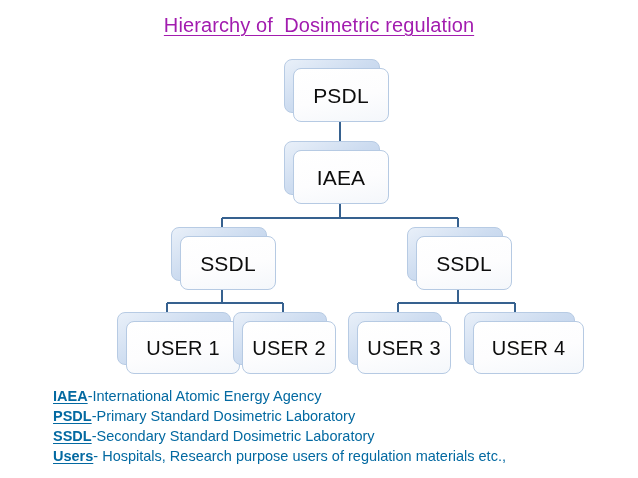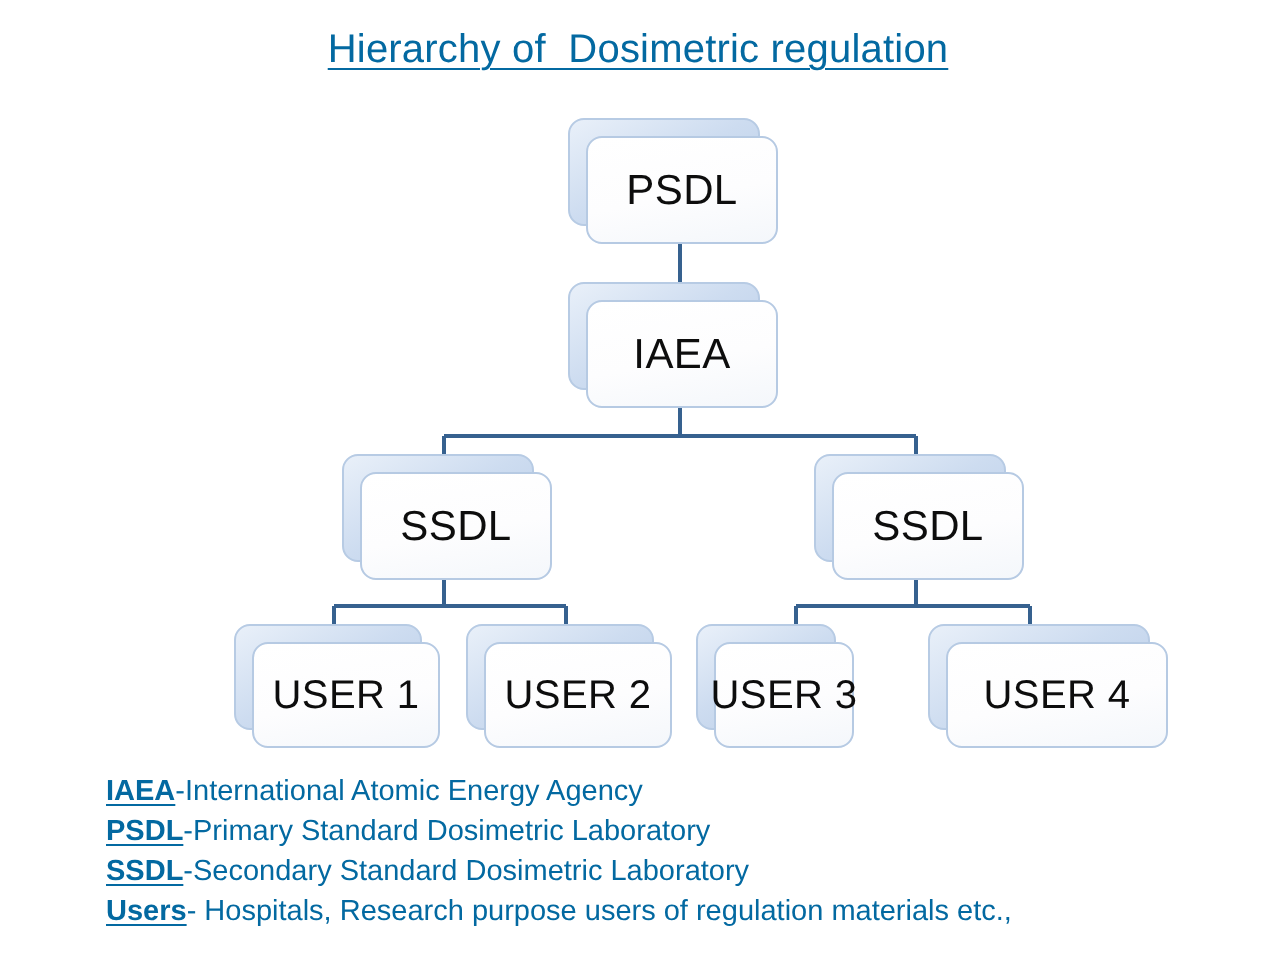--- a/index.html
+++ b/index.html
@@ -19,21 +19,21 @@
   
   #chart-title {
     position: absolute;
     left: 0;
     top: 12px;
     width: 638px;
     text-align: center;
     font-size: 20px;
     line-height: 26px;
     letter-spacing: 0.1px;
-    color: #0369a1;
+    color: #a21caf;
     white-space: pre;
   }
   #chart-title .title-underline {
     text-decoration: underline;
     text-underline-offset: 3px;
     text-decoration-thickness: 1.3px;
   }
 
   
   #diagram {
@@ -159,35 +159,35 @@
     </div>
   </div>
 
   <div class="node level-ssdl" style="left:407px; top:227px; width:105px; height:63px;">
     <div class="card-back"></div>
     <div class="card-front">
       <span class="node-label">SSDL</span>
     </div>
   </div>
 
-  <div class="node level-user" style="left:117px; top:312px; width:103px; height:62px;">
+  <div class="node level-user" style="left:117px; top:312px; width:103px; height:62px;padding-left:20px;">
     <div class="card-back"></div>
     <div class="card-front">
       <span class="node-label">USER 1</span>
     </div>
   </div>
 
   <div class="node level-user" style="left:233px; top:312px; width:103px; height:62px;border-radius:26px;">
     <div class="card-back"></div>
     <div class="card-front">
       <span class="node-label">USER 2</span>
     </div>
   </div>
 
-  <div class="node level-user" style="left:348px; top:312px; width:79px; height:62px;">
+  <div class="node level-user" style="left:348px; top:312px; width:103px; height:62px;">
     <div class="card-back"></div>
     <div class="card-front">
       <span class="node-label">USER 3</span>
     </div>
   </div>
 
   <div class="node level-user" style="left:464px; top:312px; width:120px; height:62px;">
     <div class="card-back"></div>
     <div class="card-front">
       <span class="node-label">USER 4</span>

